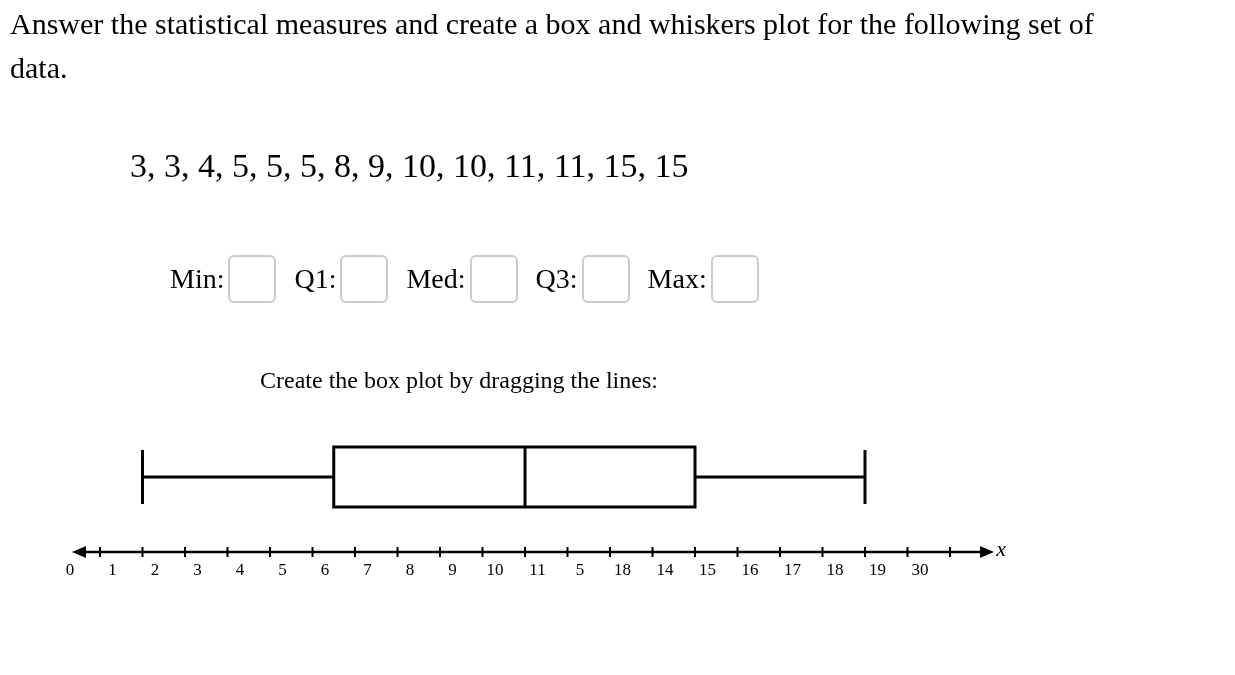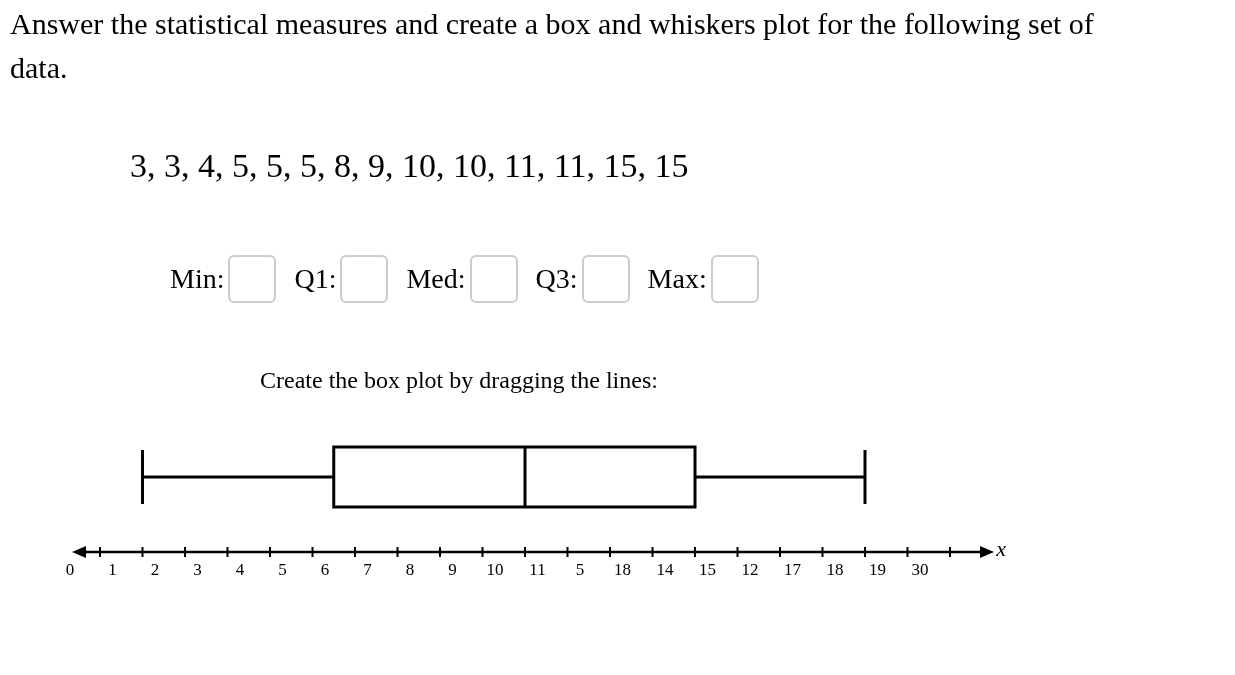--- a/index.html
+++ b/index.html
@@ -169,21 +169,21 @@
           <div class="tick-label" style="left: 255px;">6</div>
           <div class="tick-label" style="left: 297.5px;">7</div>
           <div class="tick-label" style="left: 340px;">8</div>
           <div class="tick-label" style="left: 382.5px;">9</div>
           <div class="tick-label" style="left: 425px;">10</div>
           <div class="tick-label" style="left: 467.5px;">11</div>
           <div class="tick-label" style="left: 510px;">5</div>
           <div class="tick-label" style="left: 552.5px;">18</div>
           <div class="tick-label" style="left: 595px;">14</div>
           <div class="tick-label" style="left: 637.5px; font-family: Liberation Serif, serif;">15</div>
-          <div class="tick-label" style="left: 680px;">12</div>
+          <div class="tick-label" style="left: 680px;">16</div>
           <div class="tick-label" style="left: 722.5px; text-align: center;">17</div>
           <div class="tick-label" style="left: 765px;">18</div>
           <div class="tick-label" style="left: 807.5px;">19</div>
           <div class="tick-label" style="left: 850px;">30</div>
         </div>
     </div>
 
     <div class="x-label">x</div>
   </div>
 </div>

